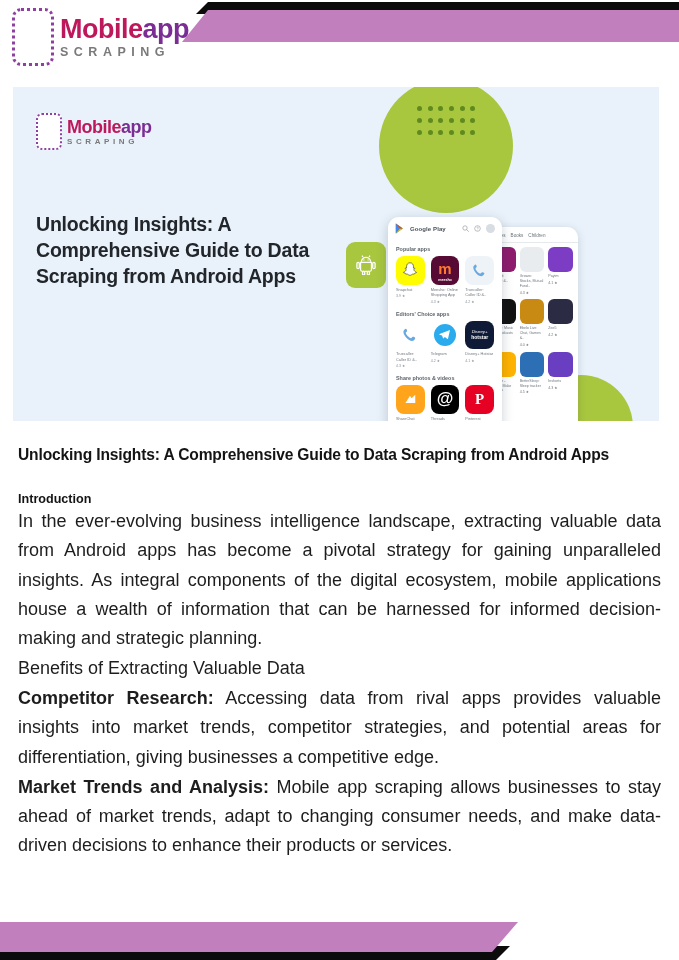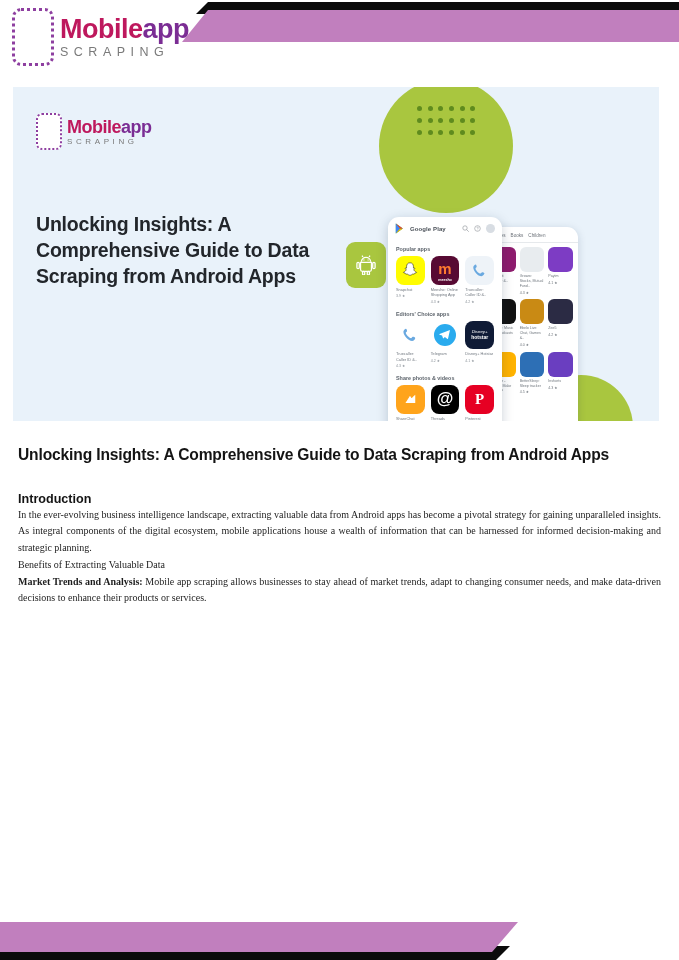--- a/index.html
+++ b/index.html
@@ -30,21 +30,21 @@
   }
   .phone-mark::before{
     content:""; position:absolute; left:5px; top:7px; right:5px; bottom:7px;
     border:1.5px solid #fff; border-radius:4px; background:#fff;
   }
   .brand-words { display:flex; flex-direction:column; line-height:1; }
   .brand-main { font-size:27px; font-weight:bold; letter-spacing:-0.5px; }
   .brand-main .b1 { color:#be185d; }
   .brand-main .b2 { color:#7b2d94; }
   .brand-sub {
-    font-size:12.5px; color:#7a7a7a; letter-spacing:5.5px; margin-top:3px; font-weight:400;
+    font-size:12.5px; color:#7a7a7a; letter-spacing:5.5px; margin-top:3px; font-weight:700;
   }
 
   
   .hero {
     position:absolute; left:13px; top:87px; width:646px; height:334px;
     background:#e9f2fa; overflow:hidden;
   }
   .hero-logo { position:absolute; left:23px; top:26px; display:flex; align-items:center; gap:5px; }
   .hero-logo .phone-mark { width:26px; height:37px; border-width:2px; border-radius:6px; }
   .hero-logo .brand-main { font-size:18px; }
@@ -110,23 +110,22 @@
   .gp-rate{ font-size:3.6px; color:#8d949b; }
 
   
   .article { position:absolute; left:18px; top:442px; width:643px; }
   .art-title{
     font-size:15.6px; font-weight:bold; color:#141414; line-height:1.62;
     letter-spacing:-0.15px;
   }
   .art-h{ font-size:12.6px; font-weight:bold; color:#141414; margin-top:25px; }
   .art-p{
-    font-size:10px; color:#1d1d1d; line-height:1.62; text-align:justify;
+    font-size:18px; color:#1d1d1d; line-height:1.62; text-align:justify;
     margin-top:1px;
-    font-family:Liberation Serif, serif;
   }
   .art-p.plain{ text-align:left; }
   .art-p b{ font-weight:bold; }
   .art-link{ color:#2a6ebb; text-decoration:underline; }
   .block{ margin-top:1px; }
 
   
   .bot-deco{ position:absolute; left:0; bottom:0; width:679px; height:72px; overflow:hidden; }
   .bdeco-black{
     position:absolute; left:0; bottom:0; width:510px; height:14px; background:#0b0b0b;
@@ -379,20 +378,21 @@
 
   <div class="article">
     <div class="art-title">Unlocking Insights: A Comprehensive Guide to Data Scraping from Android Apps</div>
 
     <div class="art-h">Introduction</div>
     <div class="art-p">In the ever-evolving business intelligence landscape, extracting valuable data from Android apps has become a pivotal strategy for gaining unparalleled insights. As integral components of the digital ecosystem, mobile applications house a wealth of information that can be harnessed for informed decision-making and strategic planning.</div>
 
     <div class="art-p plain block">Benefits of Extracting Valuable Data</div>
 
 
+    <div class="art-p"><b>Competitor Research:</b><span> Accessing data from rival apps provides valuable insights into market trends, competitor strategies, and potential areas for differentiation, giving businesses a competitive edge.</span></div>
 
     <div class="art-p"><b>Market Trends and Analysis:</b><span> Mobile app scraping allows businesses to stay ahead of market trends, adapt to changing consumer needs, and make data-driven decisions to enhance their products or services.</span></div>
   </div>
 
   <div class="bot-deco">
     <div class="bdeco-black"></div>
     <div class="bdeco-purple"></div>
   </div>
 
 </div>

